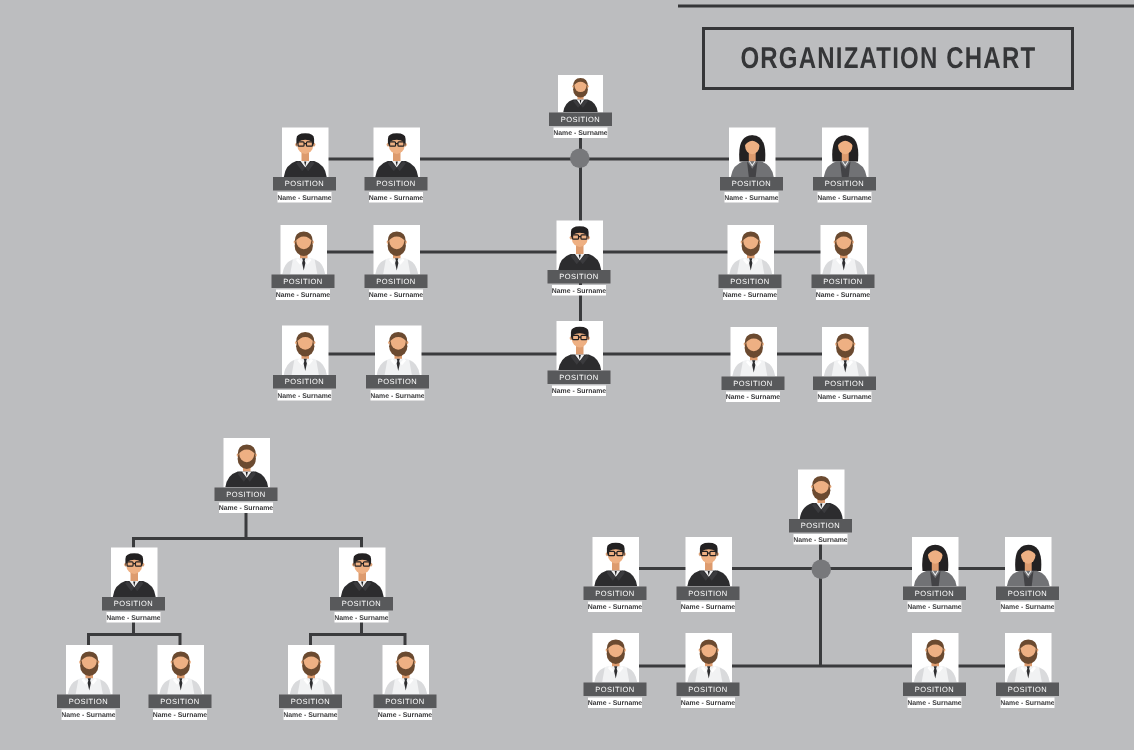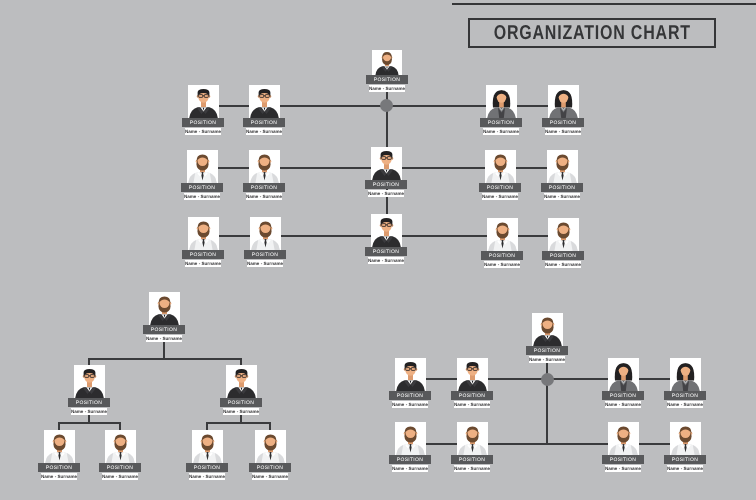--- a/index.html
+++ b/index.html
@@ -1,19 +1,19 @@
 <!DOCTYPE html>
 <html style="--bg: #bcbdbf; --ink: #353638; --line: #3a3b3d; --dot: #77787b; --bar: #58595b; --bartext: #ffffff; --namebg: #ffffff; --nametext: #3a3a3c; --photo: #ffffff;"><head>
 <meta charset="utf-8">
 <style>
   html,body{margin:0;padding:0}
   #canvas{position:relative;width:756px;height:500px;background:var(--bg);overflow:hidden;
     font-family:"Liberation Sans",sans-serif;-webkit-font-smoothing:antialiased;text-rendering:geometricPrecision}
   #frame-line{position:absolute;left:452px;top:3px;width:304px;height:2px;background:var(--ink)}
-  #title-box{position:absolute;left:468px;top:18px;width:248px;height:30px;border:2px solid var(--ink);display:flex;align-items:center;justify-content:center;box-sizing:border-box}
+  #title-box{position:absolute;left:468px;top:18px;width:248px;height:42px;border:2px solid var(--ink);display:flex;align-items:center;justify-content:center;box-sizing:border-box}
   #title-text{font-size:20px;font-weight:bold;letter-spacing:1px;color:var(--ink);transform:scaleX(0.8);white-space:nowrap}
   .line{position:absolute;background:var(--line)}
   .dot{position:absolute;width:13px;height:13px;border-radius:50%;background:var(--dot)}
   .card{position:absolute;display:flex;flex-direction:column;align-items:center}
   .photo{background:var(--photo);display:flex;align-items:flex-end;justify-content:center;overflow:hidden}
   .pos-bar{width:42px;height:8.5px;background:var(--bar);overflow:hidden}
   .name-bar{width:36px;height:7px;background:var(--namebg);margin-top:1.5px;overflow:hidden}
   .pos-bar svg,.name-bar svg{display:block}
 </style>
 </head>

